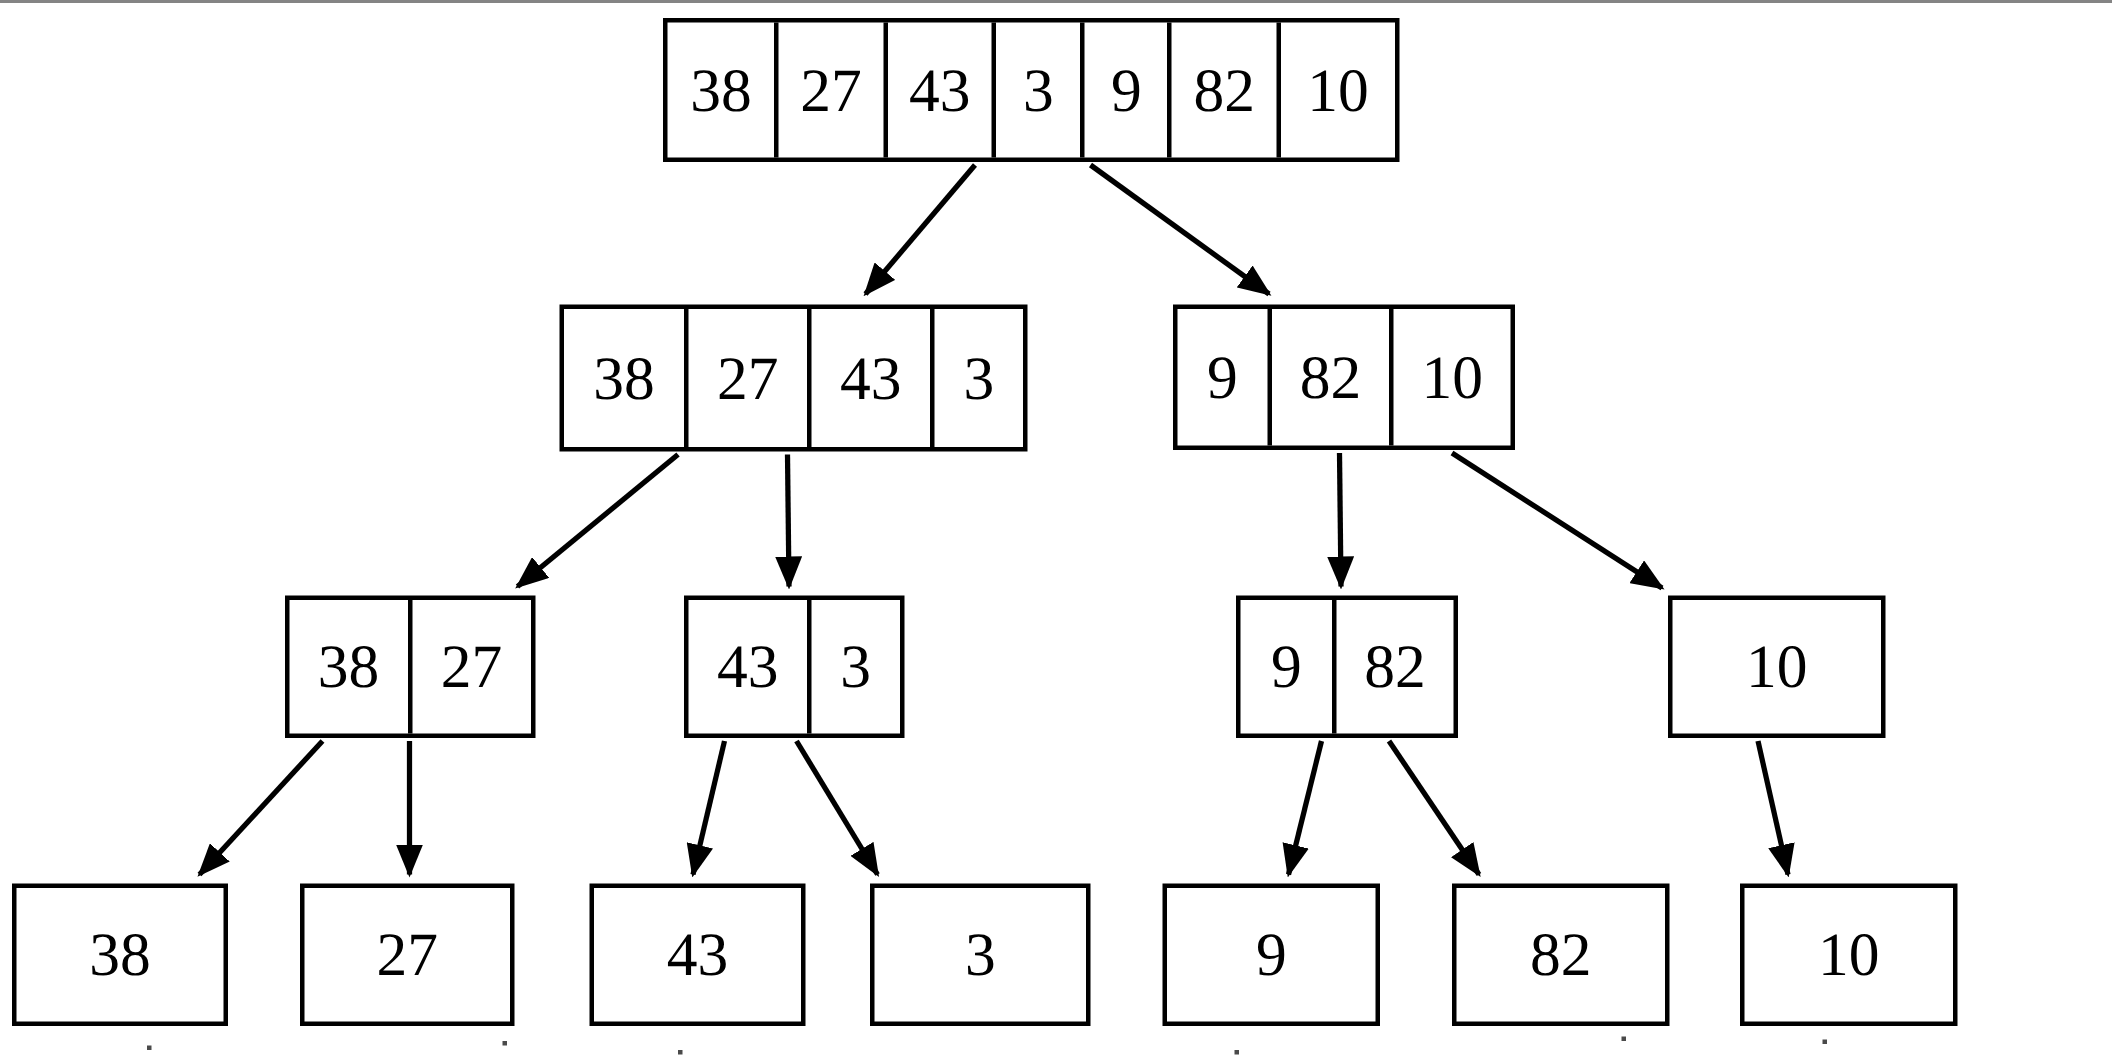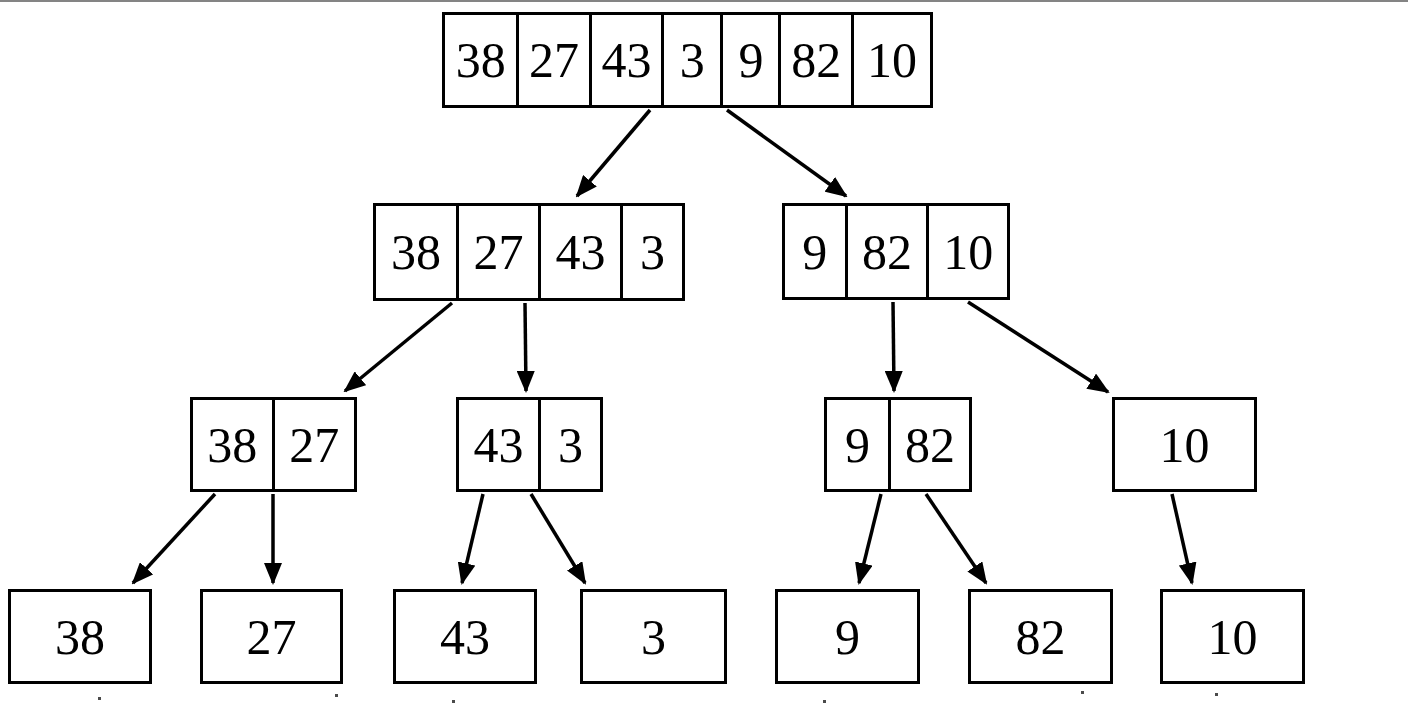--- a/index.html
+++ b/index.html
@@ -21,21 +21,21 @@
     position:absolute;
     display:flex;
     border:3px solid #000000;
     background:#ffffff;
     box-sizing:border-box;
   }
   .cell{
     display:flex;
     align-items:center;
     justify-content:center;
-    font-size:50px;
+    font-size:41px;
     color:#000000;
     line-height:1;
     box-sizing:border-box;
     overflow:hidden;
   }
   .cell + .cell{
     border-left:3px solid #000000;
   }
   .arrow-layer{
     position:absolute;

